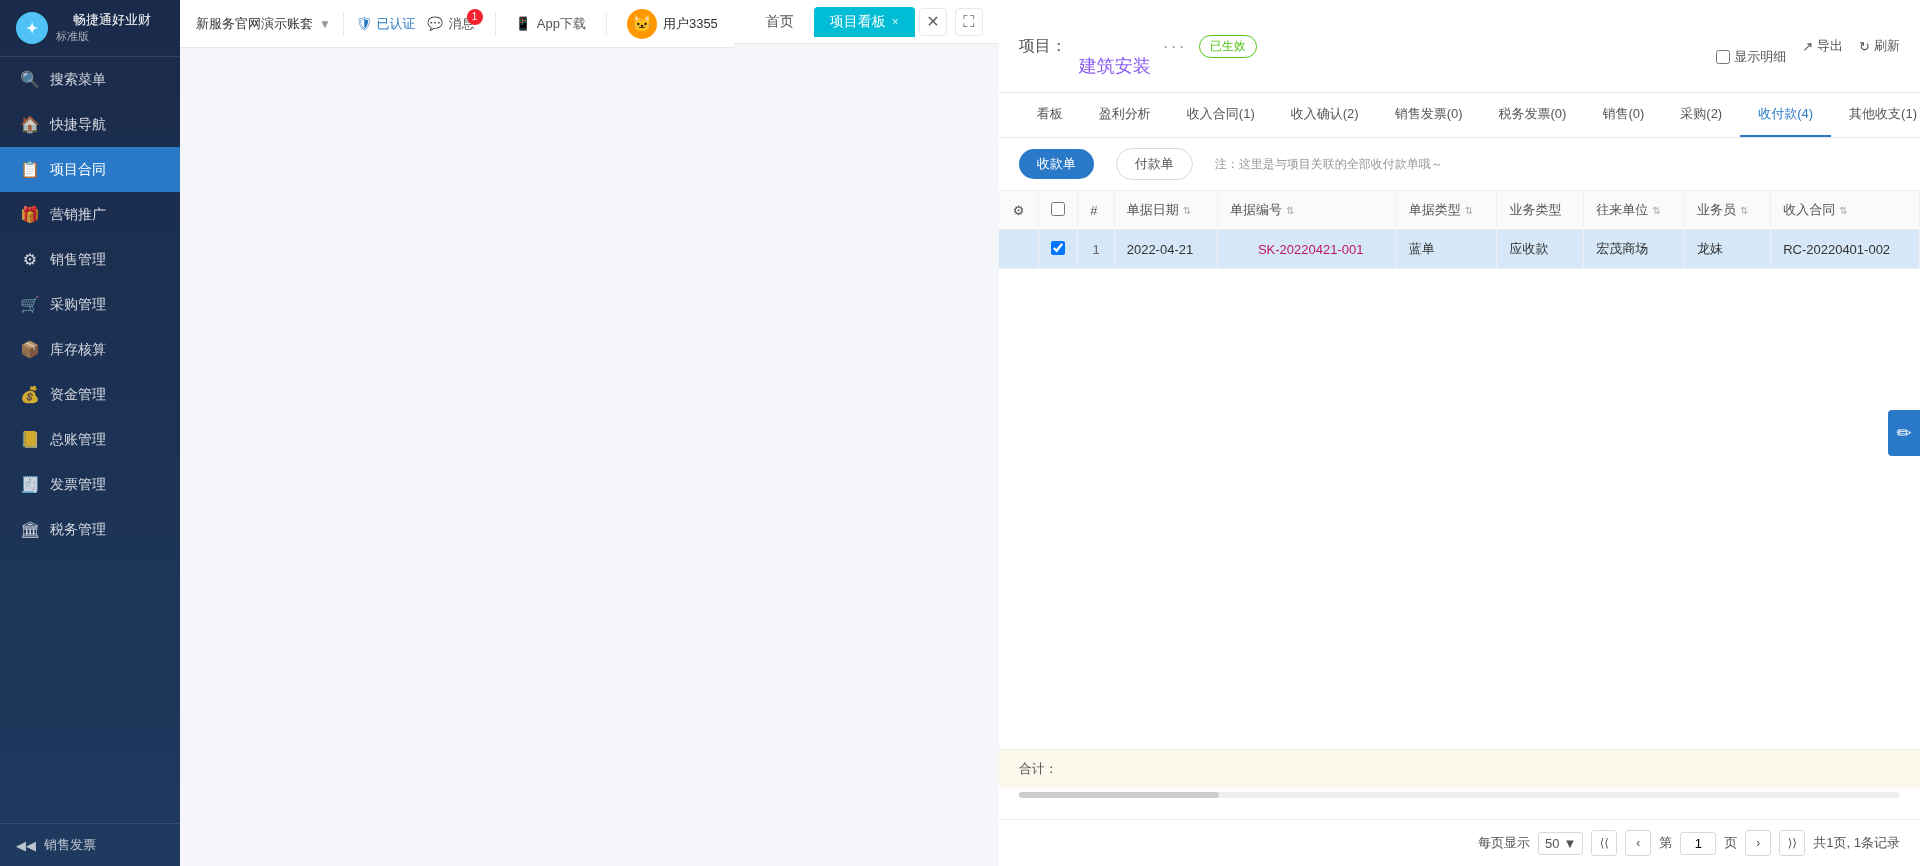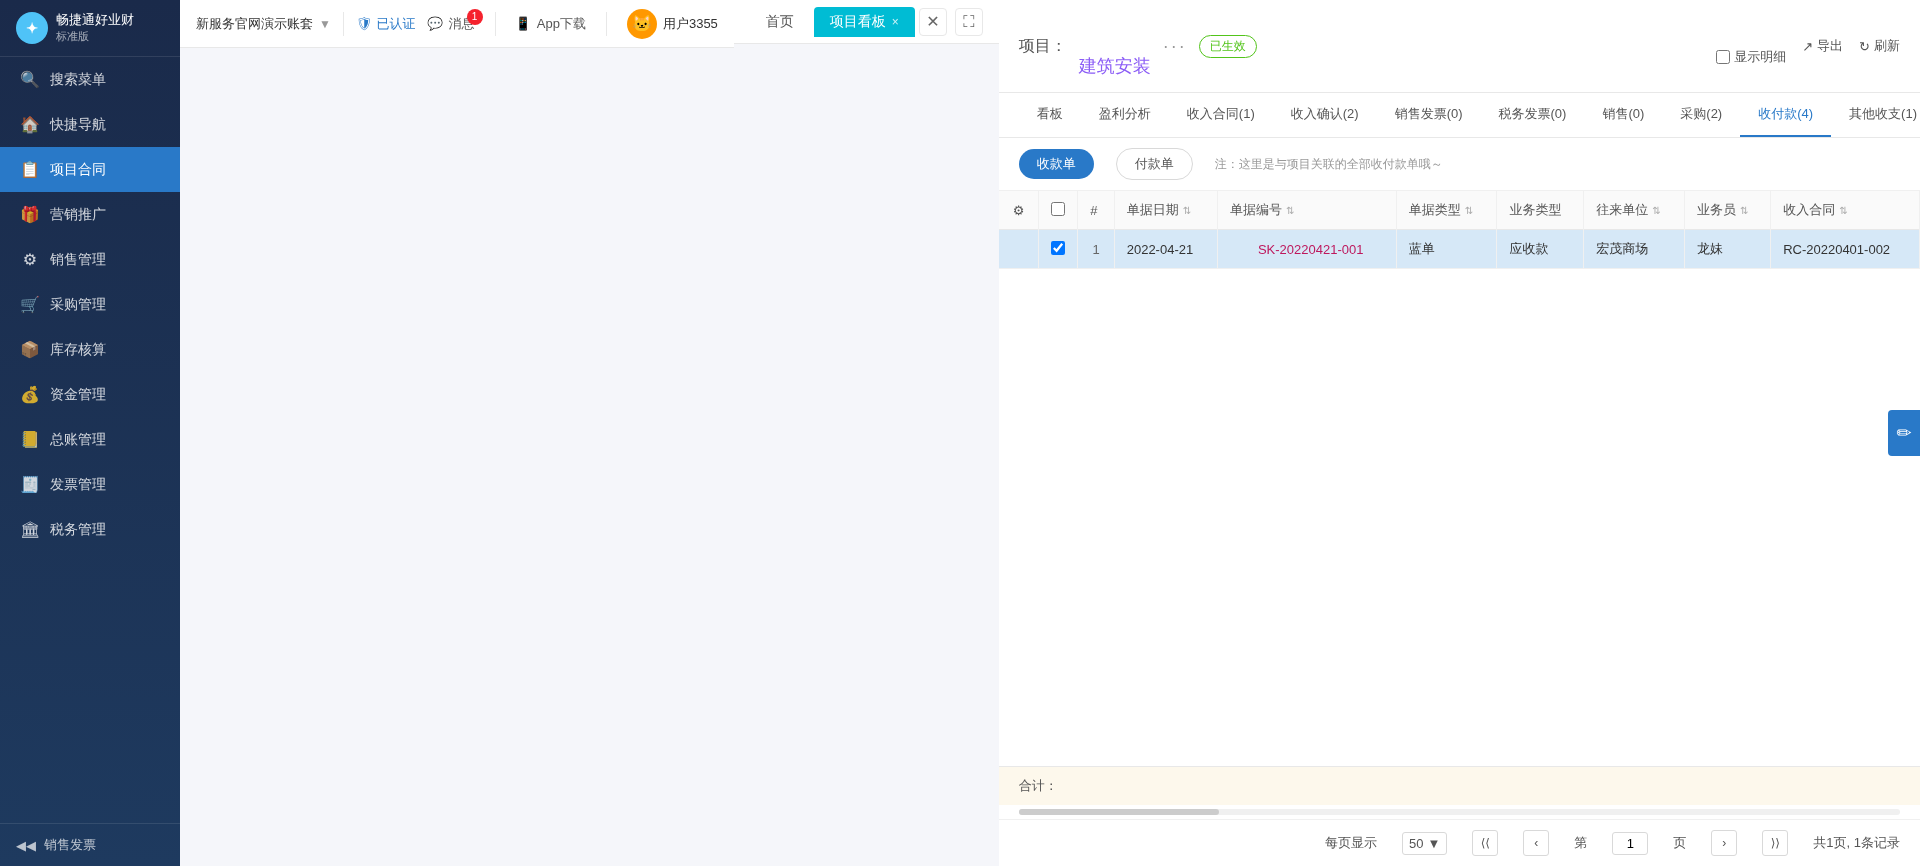--- a/index.html
+++ b/index.html
@@ -31,20 +31,21 @@
       align-items: center;
       justify-content: center;
       color: white;
       font-size: 14px;
       font-weight: bold;
     }
     .sidebar-logo-text {
       color: white;
       font-size: 13px;
       line-height: 1.3;
+      margin-left: 17px;
     }
     .sidebar-logo-sub {
       color: rgba(255,255,255,0.6);
       font-size: 11px;
     }
     .sidebar-scroll {
       flex: 1;
       overflow-y: auto;
       overflow-x: hidden;
     }
@@ -412,25 +413,26 @@
       height: 6px;
       width: 200px;
     }
 
     
     .pagination {
       display: flex;
       align-items: center;
       justify-content: flex-end;
       padding: 10px 20px;
-      gap: 25px;
+      gap: 8px;
       font-size: 13px;
       color: #555;
       border-top: 1px solid #f0f0f0;
       background: white;
+      margin-top: 17px;
     }
     .page-size-select {
       border: 1px solid #d9d9d9;
       border-radius: 3px;
       padding: 3px 6px;
       font-size: 13px;
       cursor: pointer;
       display: flex;
       align-items: center;
       gap: 4px;

